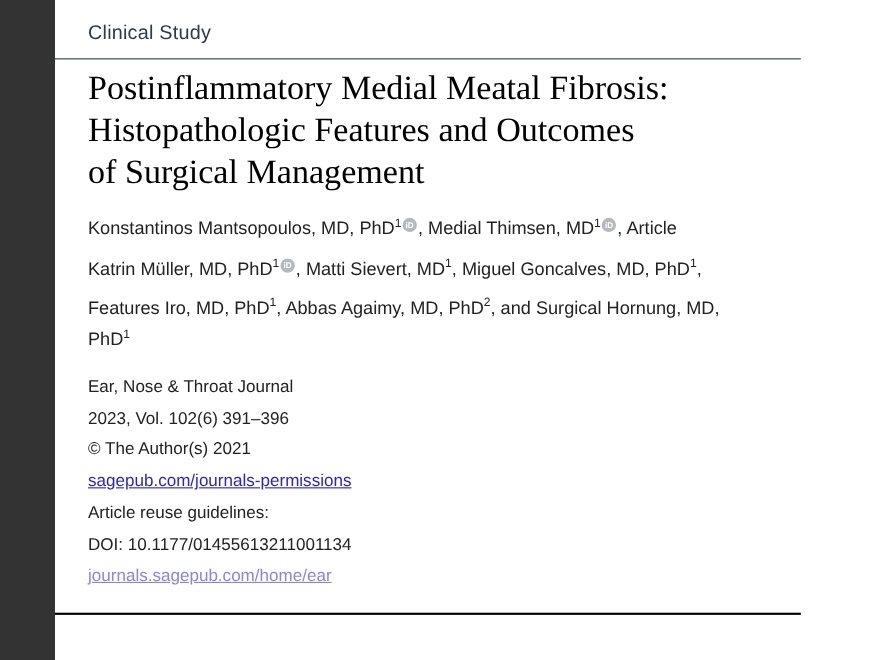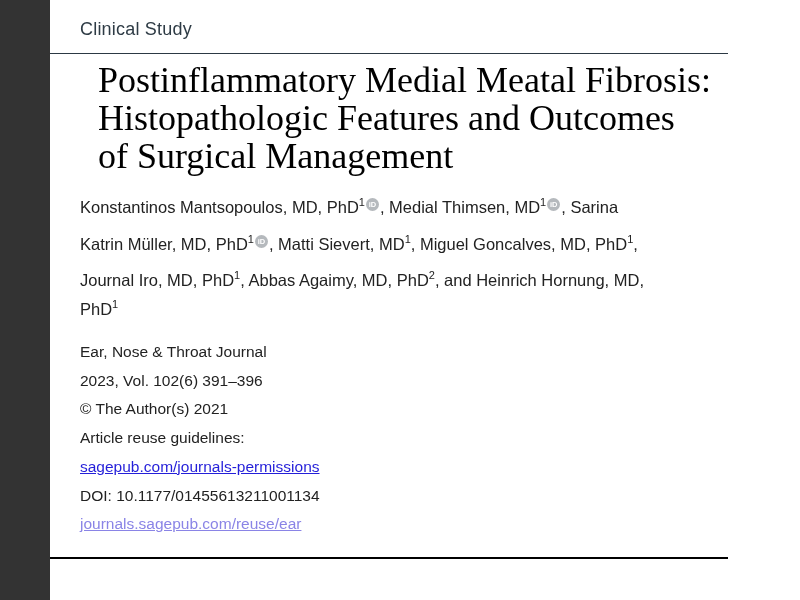--- a/index.html
+++ b/index.html
@@ -39,25 +39,24 @@
     height: 1px;
     background: #2c3944;
   }
 
   .title-block {
     position: absolute;
     top: 61px;
     left: 80px;
     width: 660px;
     font-family: "Liberation Serif", serif;
-    font-size: 36px;
+    font-size: 31px;
     line-height: 38px;
     color: #000000;
     white-space: nowrap;
-    margin-left: 18px;
   }
 
   .authors-block {
     position: absolute;
     top: 192px;
     left: 80px;
     width: 660px;
     font-size: 16.5px;
     line-height: 29px;
     color: #222222;
@@ -137,31 +136,31 @@
 
   <div class="rule-header"></div>
 
   <div class="title-block">
     <div>Postinflammatory Medial Meatal Fibrosis:</div>
     <div>Histopathologic Features and Outcomes</div>
     <div>of Surgical Management</div>
   </div>
 
   <div class="authors-block">
-      <div class="author-line"><span>Konstantinos Mantsopoulos, MD, PhD</span><sup class="aff">1</sup><span class="orcid">iD</span><span>, Medial Thimsen, MD</span><sup class="aff">1</sup><span class="orcid">iD</span><span>, Sarina</span></div>
+      <div class="author-line"><span>Konstantinos Mantsopoulos, MD, PhD</span><sup class="aff">1</sup><span class="orcid">iD</span><span>, Medial Thimsen, MD</span><sup class="aff">1</sup><span class="orcid">iD</span><span>, Article</span></div>
       <div class="author-line"><span>Katrin Müller, MD, PhD</span><sup class="aff">1</sup><span class="orcid">iD</span><span>, Matti Sievert, MD</span><sup class="aff">1</sup><span>, Miguel Goncalves, MD, PhD</span><sup class="aff">1</sup><span>,</span></div>
-      <div class="author-line"><span>Journal Iro, MD, PhD</span><sup class="aff">1</sup><span>, Abbas Agaimy, MD, PhD</span><sup class="aff">2</sup><span>, and Heinrich Hornung, MD,</span></div>
+      <div class="author-line"><span>Features Iro, MD, PhD</span><sup class="aff">1</sup><span>, Abbas Agaimy, MD, PhD</span><sup class="aff">2</sup><span>, and Surgical Hornung, MD,</span></div>
       <div class="author-line"><span>PhD</span><sup class="aff">1</sup></div>
     </div>
 
   <div class="journal-block">
     <div class="line">Ear, Nose &amp; Throat Journal</div>
     <div class="line">2023, Vol. 102(6) 391–396</div>
     <div class="line">© The Author(s) 2021</div>
+    <div class="line"><a class="link-primary">sagepub.com/journals-permissions</a></div>
     <div class="line">Article reuse guidelines:</div>
-    <div class="line"><a class="link-primary">sagepub.com/journals-permissions</a></div>
     <div class="line">DOI: 10.1177/01455613211001134</div>
-    <div class="line"><a class="link-visited">journals.sagepub.com/reuse/ear</a></div>
+    <div class="line"><a class="link-visited">journals.sagepub.com/home/ear</a></div>
   </div>
 
   <div class="rule-footer"></div>
 
 </div>
 
 </body></html>

